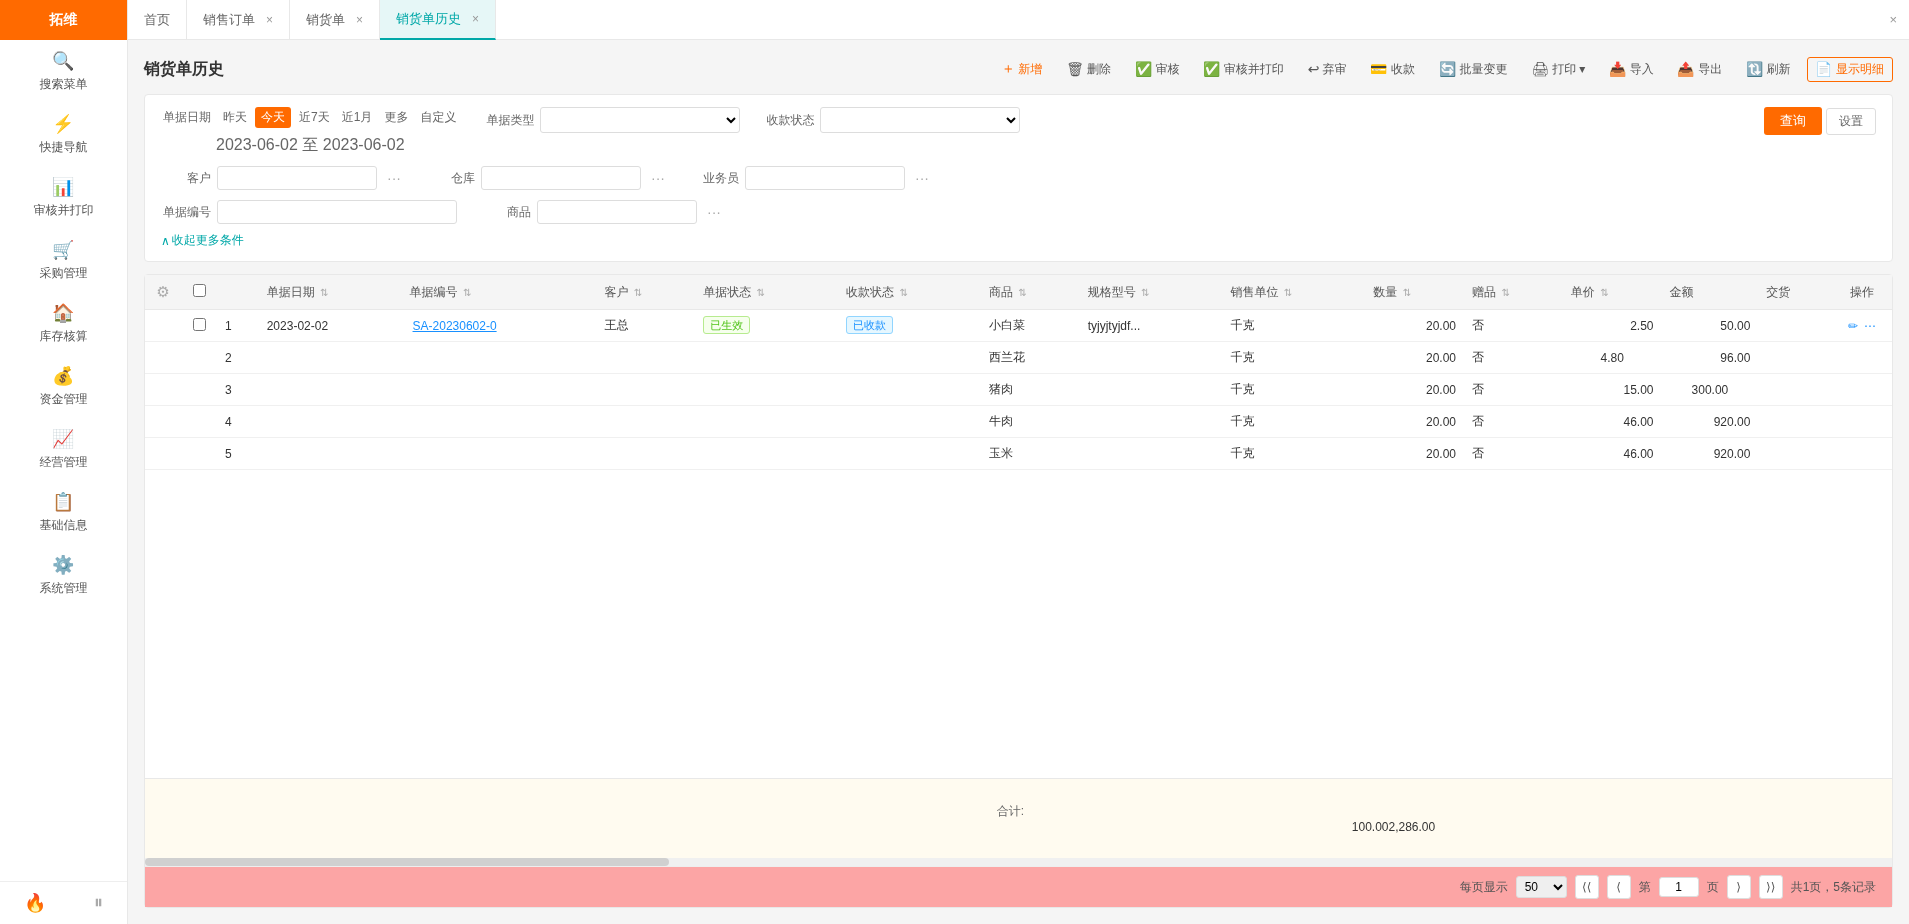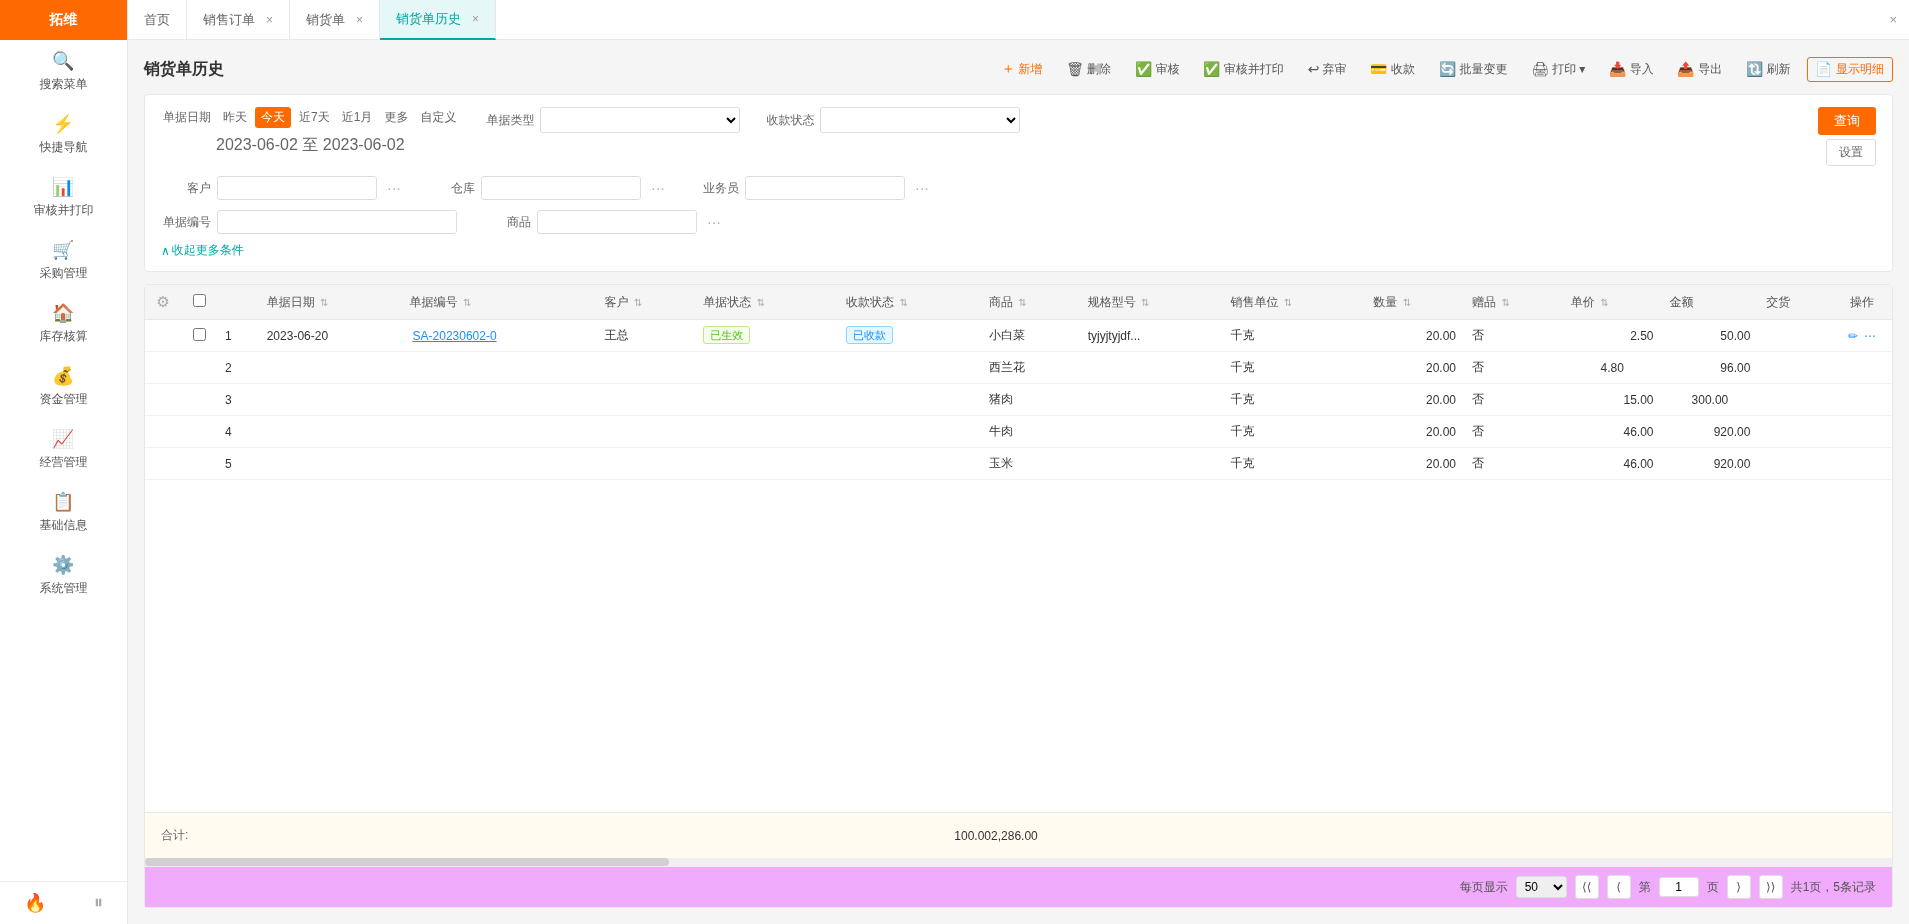--- a/index.html
+++ b/index.html
@@ -61,36 +61,36 @@
     .status-badge { border-radius: 3px; padding: 2px 6px; font-size: 11px; }
     .status-effective { color: #52c41a; background: #f6ffed; border: 1px solid #b7eb8f; }
     .status-collected { color: #1890ff; background: #e6f7ff; border: 1px solid #91d5ff; margin-top: 29px; }
     .col-settings { width: 36px; text-align: center; }
     .col-checkbox { width: 36px; text-align: center; }
     .col-ops { width: 60px; text-align: center; }
     .op-link { color: #1890ff; cursor: pointer; font-size: 12px; margin: 0 3px; }
     .gear-icon { font-size: 15px; color: #aaa; cursor: pointer; }
 
     
-    .summary-bar { background: #fffbf0; border-top: 1px solid #e8e8e8; padding: 14px 16px; display: flex; align-items: center; font-size: 12px; color: #333; }
+    .summary-bar { background: #fffbf0; border-top: 1px solid #e8e8e8; padding: 24px 16px; display: flex; align-items: center; font-size: 12px; color: #333; flex-direction: column; }
     .summary-label { color: #666; margin-right: 16px; }
     .summary-values { display: flex; align-items: center; flex: 1; }
 
     
-    .pagination-bar { display: flex; align-items: center; justify-content: flex-end; padding: 8px 16px; border-top: 1px solid #eee; gap: 8px; font-size: 12px; color: #555; background: #f0abfc; }
+    .pagination-bar { display: flex; align-items: center; justify-content: flex-end; padding: 8px 16px; border-top: 1px solid #eee; gap: 8px; font-size: 12px; color: #555; background: #fca5a5; }
     .page-btn { border: 1px solid #ddd; background: #fff; width: 24px; height: 24px; border-radius: 3px; cursor: pointer; display: flex; align-items: center; justify-content: center; font-size: 12px; color: #555; }
     .page-btn:disabled { color: #ccc; cursor: not-allowed; }
     .page-input { width: 40px; border: 1px solid #ddd; border-radius: 3px; padding: 2px 4px; text-align: center; font-size: 12px; }
     .page-size-select { border: 1px solid #ddd; border-radius: 3px; padding: 2px 4px; font-size: 12px; }
 
     
     .scroll-bar-area { height: 8px; background: #f0f0f0; position: relative; }
     .scroll-bar-thumb { position: absolute; left: 0; width: 30%; height: 8px; background: #d0d0d0; border-radius: 4px; cursor: pointer; }
 
-    .filter-actions { display: flex; flex-direction: column; gap: 4px; align-items: flex-end; margin-left: auto; }
+    .filter-actions { display: flex; flex-direction: row; gap: 4px; align-items: flex-end; margin-left: auto; }
   </style>
 </head>
 <body>
 
 <div class="sidebar">
   <div class="sidebar-logo">拓维</div>
   <div class="sidebar-item">
     <span class="icon">🔍</span>
     <span>搜索菜单</span>
   </div>
@@ -362,21 +362,21 @@
               </th>
             </tr>
           </thead>
           <tbody id="table-body">
           <tr>
       <td class="col-settings"></td>
       <td class="col-checkbox">
         <input type="checkbox" style="">
       </td>
       <td>1</td>
-      <td>2023-06-20</td>
+      <td>2023-02-02</td>
       <td><a class="op-link" href="#" style="color:#1890ff;">SA-20230602-0</a></td>
       <td>王总</td>
       <td>
         <span class="status-badge status-effective">已生效</span>
       </td>
       <td>
         <span class="status-badge status-collected">已收款</span>
       </td>
       <td>小白菜</td>
       <td>tyjyjtyjdf...</td>

